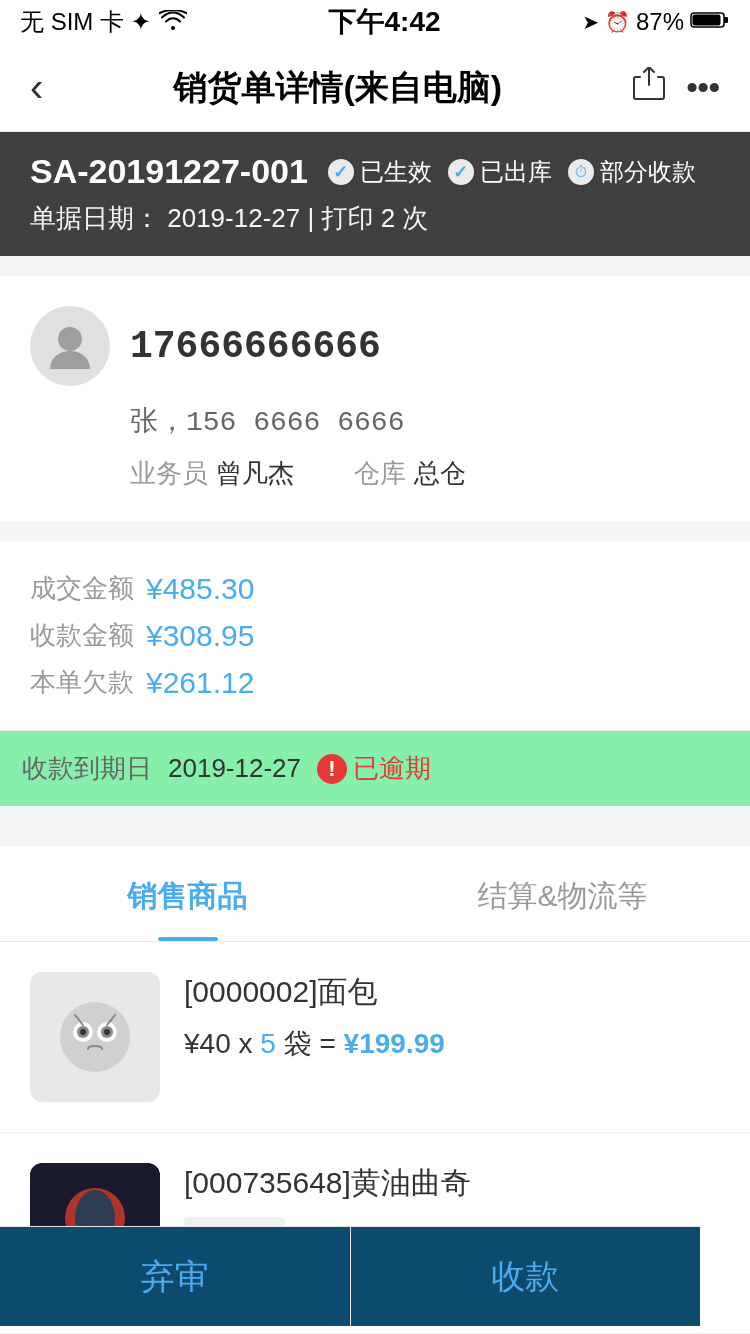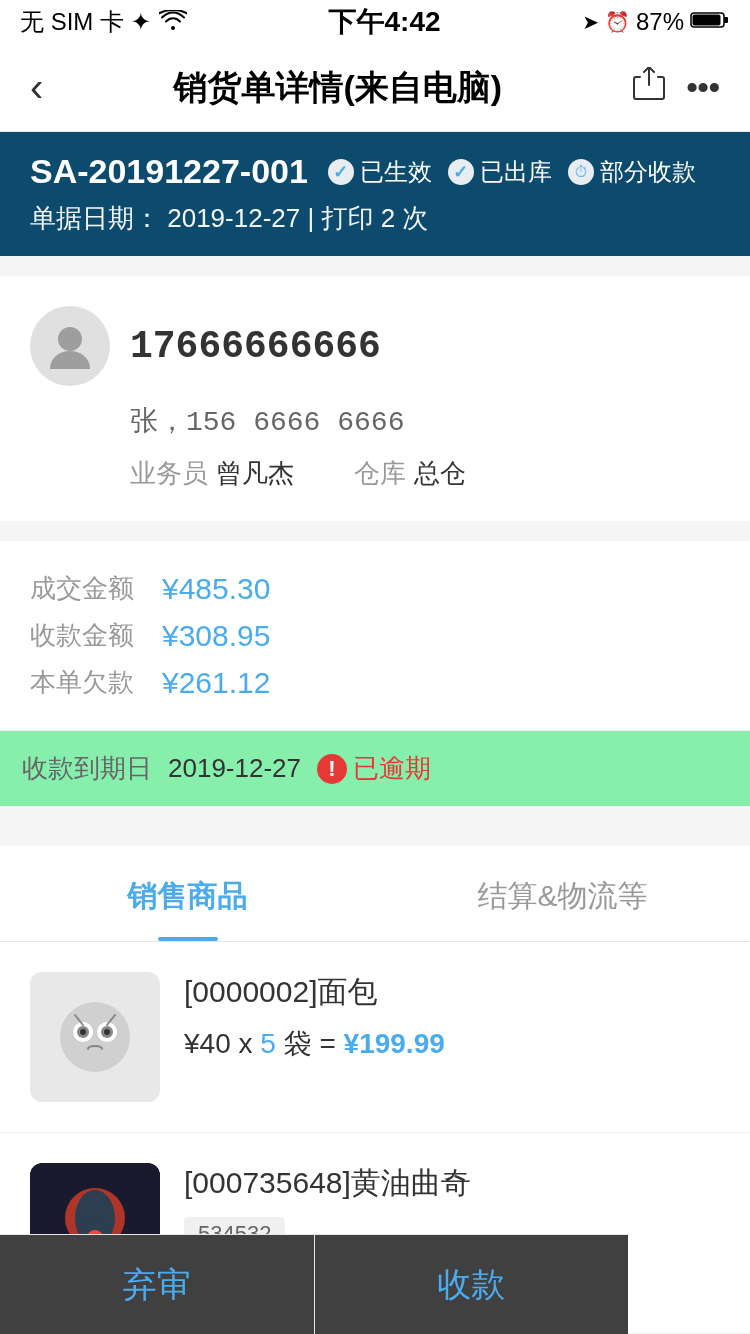--- a/index.html
+++ b/index.html
@@ -49,21 +49,21 @@
       gap: 20px;
     }
     .nav-back {
       font-size: 40px;
       color: #333;
       cursor: pointer;
     }
 
     
     .header-banner {
-      background: #0c4a6e;
+      background: #404040;
       padding: 20px 30px;
     }
     .header-banner-top {
       display: flex;
       align-items: center;
       gap: 20px;
       margin-bottom: 10px;
     }
     .order-id {
       color: #fff;
@@ -188,21 +188,21 @@
     }
     .summary-right {
       display: flex;
       flex-direction: column;
       align-items: flex-end;
       gap: 12px;
     }
     .amount-row {
       display: flex;
       align-items: center;
-      gap: 28px;
+      gap: 12px;
     }
     .amount-label {
       color: #999;
       font-size: 26px;
     }
     .amount-value {
       color: #4aabef;
       font-size: 30px;
       font-weight: 500;
     }
@@ -346,25 +346,25 @@
       color: #4aabef;
     }
     .product-price .total {
       color: #4aabef;
       font-weight: 600;
     }
 
     
     .bottom-bar {
       position: fixed;
-      bottom: 0;
+      bottom: 8px;
       left: 0;
-      width: 628px;
+      width: 700px;
       height: 100px;
-      background: #404040;
+      background: #0c4a6e;
       border-top: 1px solid #e5e5e5;
       display: flex;
       align-items: center;
     }
     .bottom-btn {
       flex: 1;
       height: 100%;
       display: flex;
       align-items: center;
       justify-content: center;

